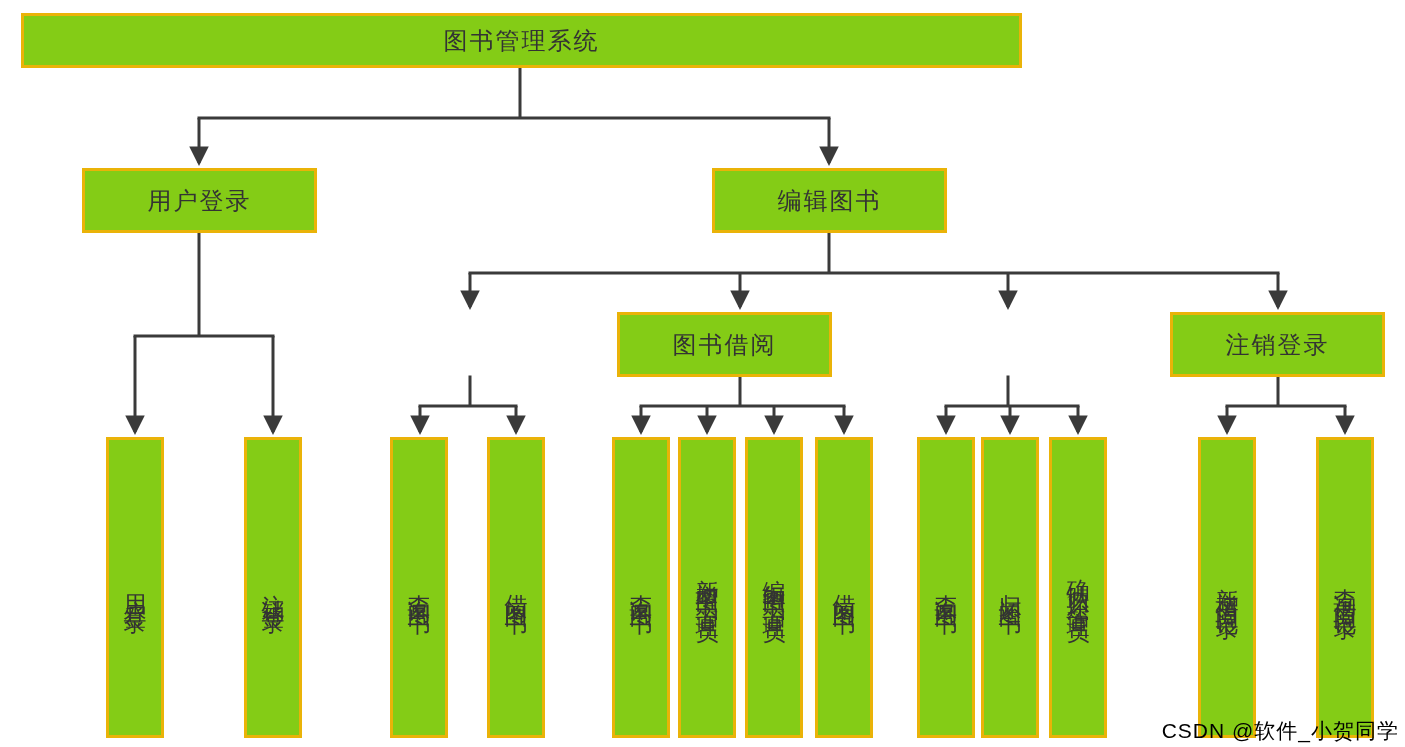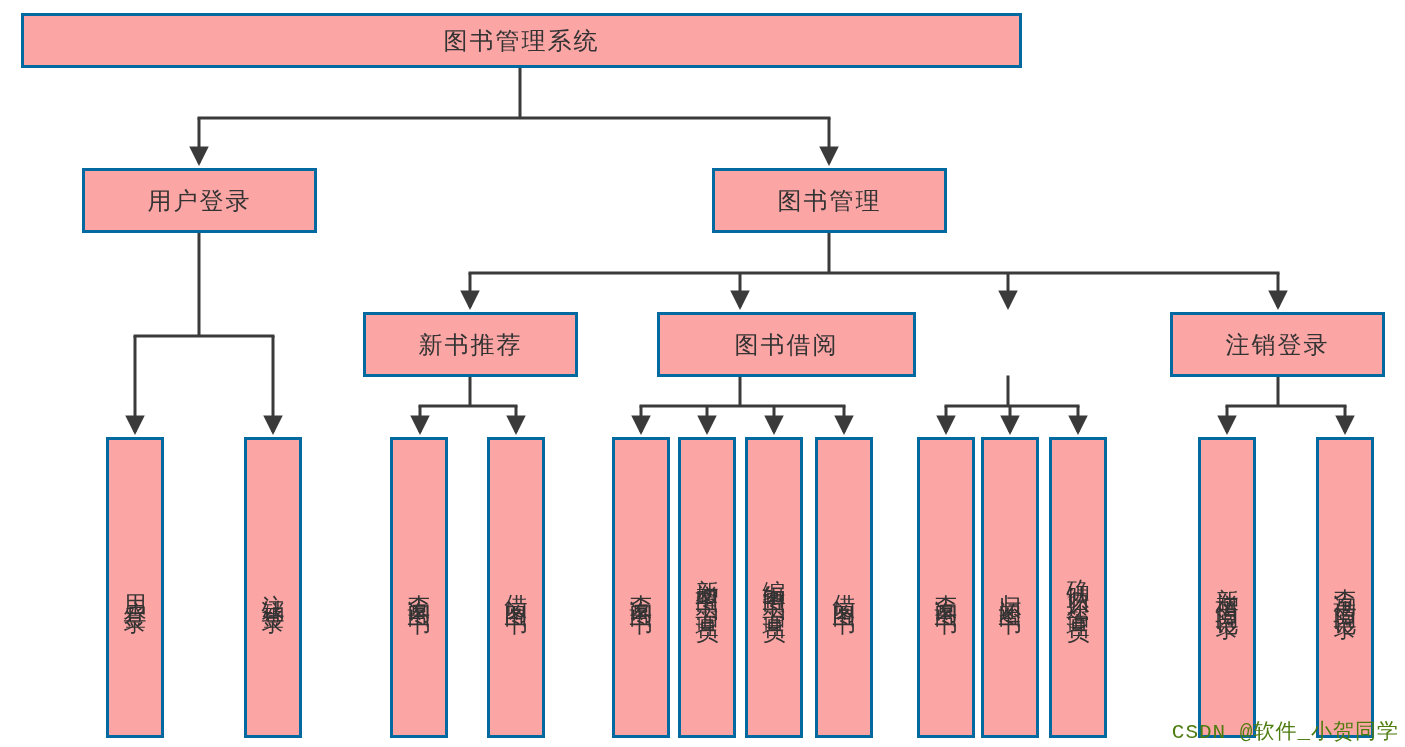--- a/index.html
+++ b/index.html
@@ -6,32 +6,32 @@
   .stage {
     position:relative; width:1405px; height:747px;
     background:#ffffff; overflow:hidden;
     font-family:"Liberation Sans", sans-serif; color:#333333;
   }
   svg.connectors { position:absolute; left:0; top:0; }
   .conn { stroke:#3a3a3a; stroke-width:3; fill:none; }
   .conn .trunk { stroke-linecap:square; }
   .node {
     position:absolute; box-sizing:border-box;
-    border:3px solid #0369a1; background:#fca5a5;
+    border:3px solid #eab308; background:#84cc16;
     display:flex; align-items:center; justify-content:center;
   }
   .hnode { font-size:24px; letter-spacing:2px; }
   .leaf .lbl {
     writing-mode:vertical-rl; text-orientation:mixed;
     font-size:23px; letter-spacing:6px; line-height:1;
     white-space:nowrap;
   }
   .watermark {
     position:absolute; right:6px; bottom:2px;
-    font-size:21px; letter-spacing:1px; color:#4d7c0f; z-index:5;font-family:Liberation Mono, monospace;
+    font-size:21px; letter-spacing:1px; color:#000000; z-index:5;
   }
 </style>
 </head>
 <body>
 
 <div class="stage">
 
   <svg class="connectors" width="1405" height="747">
     <defs>
       <marker id="ah" viewBox="0 0 10 10" refX="8.5" refY="5" markerWidth="6.5" markerHeight="6.5" orient="auto-start-reverse" markerUnits="strokeWidth">
@@ -88,27 +88,24 @@
   </svg>
 
   <div class="node hnode" style="left:21px;top:13px;width:1001px;height:55px">
     <span class="lbl">图书管理系统</span>
   </div>
 
   <div class="node hnode" style="left:82px;top:168px;width:235px;height:65px">
     <span class="lbl">用户登录</span>
   </div>
   <div class="node hnode" style="left:712px;top:168px;width:235px;height:65px">
-    <span class="lbl">图书管理</span>
+    <span class="lbl">编辑图书</span>
   </div>
 
-  <div class="node hnode" style="left:363px;top:312px;width:215px;height:65px">
-    <span class="lbl">新书推荐</span>
-  </div>
-  <div class="node hnode" style="left:657px;top:312px;width:259px;height:65px">
+  <div class="node hnode" style="left:617px;top:312px;width:215px;height:65px">
     <span class="lbl">图书借阅</span>
   </div>
   <div class="node hnode" style="left:1170px;top:312px;width:215px;height:65px">
     <span class="lbl">注销登录</span>
   </div>
 
   <div class="node leaf" style="left:106px;top:437px;width:58px;height:301px">
     <span class="lbl">用户登录</span>
   </div>
   <div class="node leaf" style="left:244px;top:437px;width:58px;height:301px">

